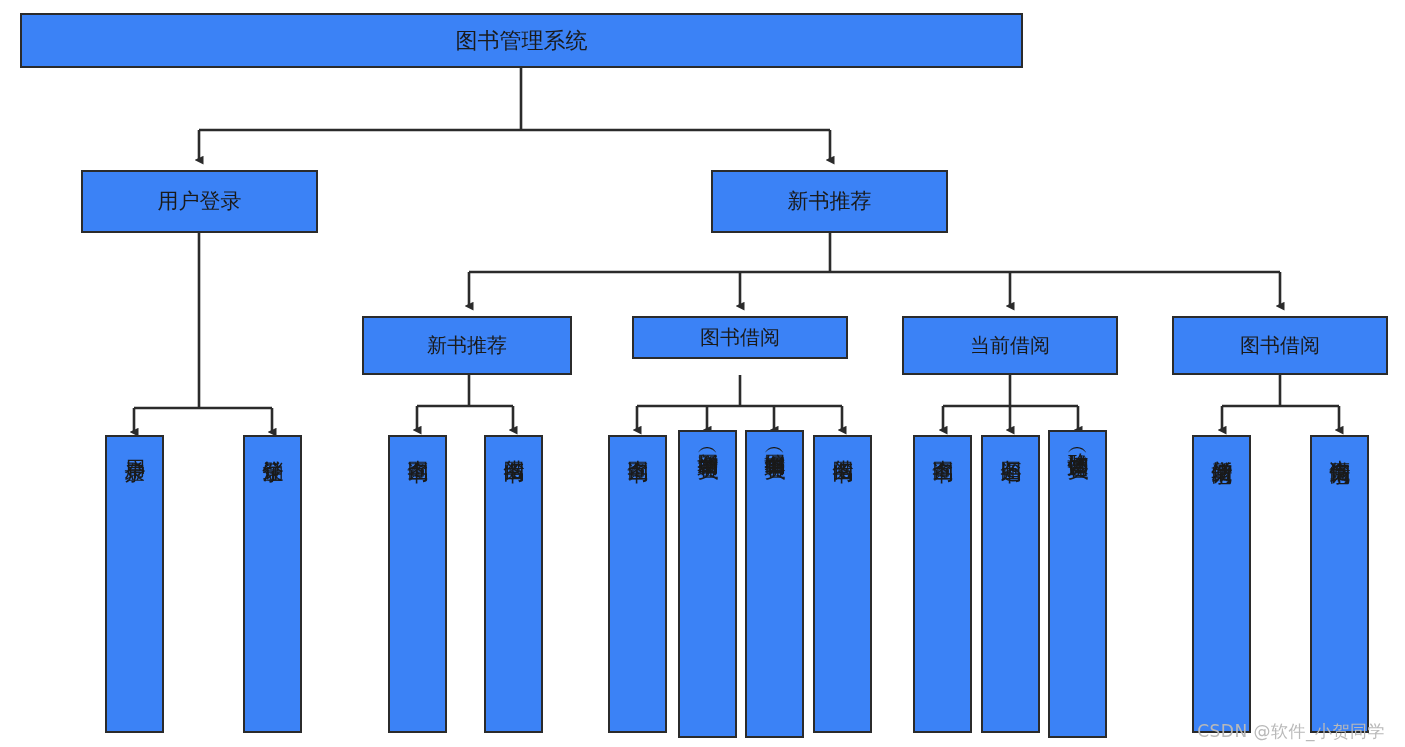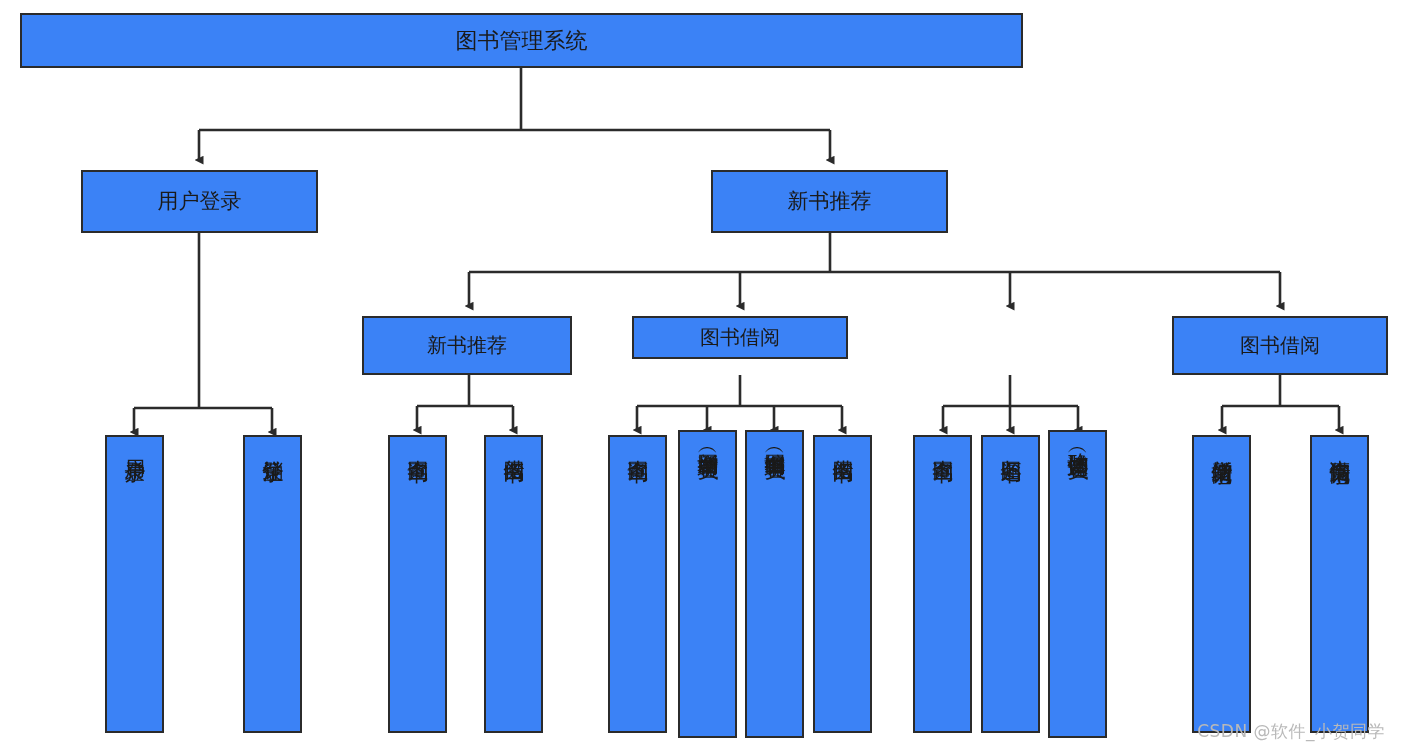--- a/index.html
+++ b/index.html
@@ -152,20 +152,23 @@
   </div>
 
   <div class="node level3" style="left:362px; top:316px; width:210px; height:59px;">
     <span>新书推荐</span>
   </div>
 
   <div class="node level3" style="left:632px; top:316px; width:216px; height:43px;">
     <span>图书借阅</span>
   </div>
 
+  <div class="node level3" style="left:902px; top:316px; width:216px; height:59px;">
+    <span>当前借阅</span>
+  </div>
 
   <div class="node level3" style="left:1172px; top:316px; width:216px; height:59px;">
     <span>图书借阅</span>
   </div>
 
   <div class="node leaf" style="left:105px; top:435px; width:59px; height:298px;">
     <span class="vtext">用户登录</span>
   </div>
 
   <div class="node leaf" style="left:243px; top:435px; width:59px; height:298px;">

